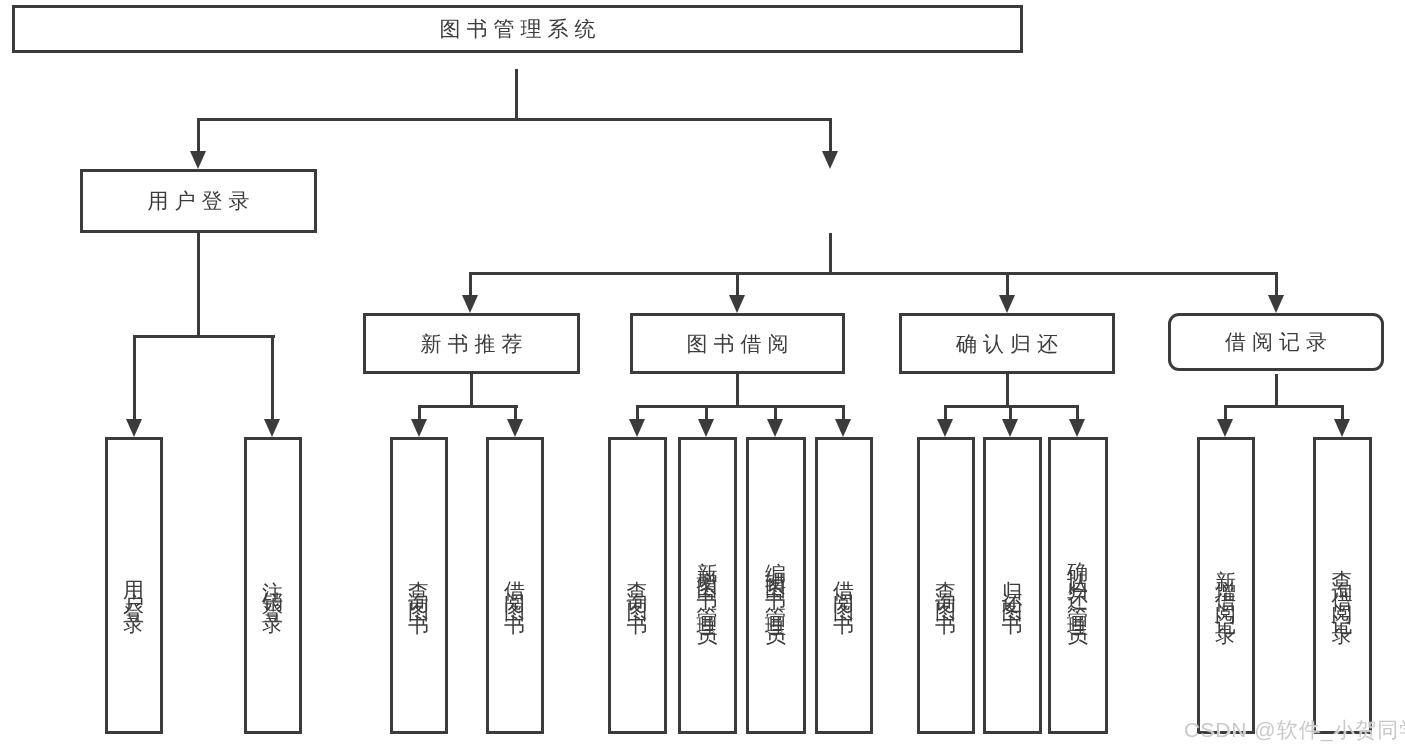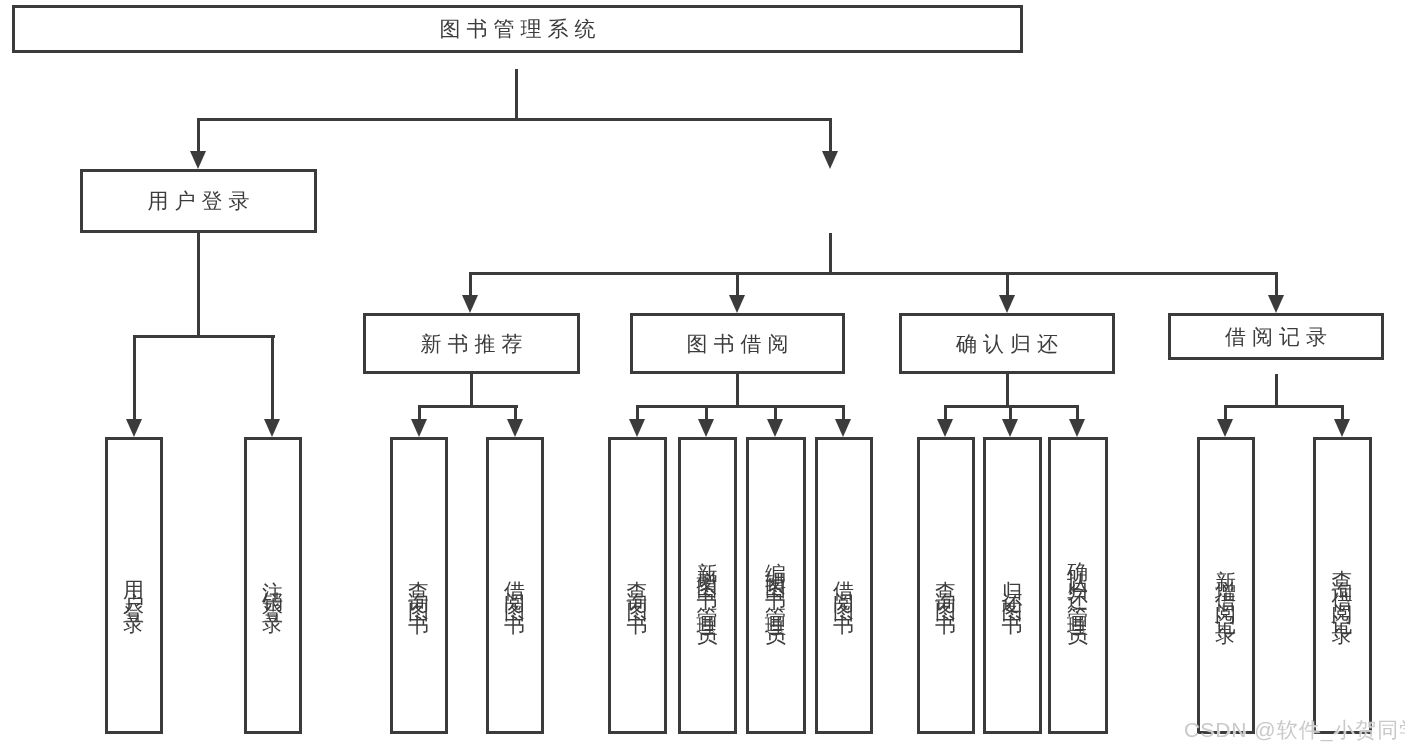--- a/index.html
+++ b/index.html
@@ -108,21 +108,21 @@
 
   <div class="box" style="left:363px;top:313px;width:217px;height:61px;">
     <span class="hlabel">新书推荐</span>
   </div>
   <div class="box" style="left:630px;top:313px;width:215px;height:61px;">
     <span class="hlabel">图书借阅</span>
   </div>
   <div class="box" style="left:899px;top:313px;width:216px;height:61px;">
     <span class="hlabel">确认归还</span>
   </div>
-  <div class="box" style="left:1168px;top:313px;width:216px;height:47px;">
+  <div class="box" style="left:1168px;top:313px;width:216px;height:58px;border-radius:11px;">
     <span class="hlabel">借阅记录</span>
   </div>
 
   <div class="vline" style="left:470px;top:374px;height:33px;"></div>
   <div class="hline" style="left:418px;top:405px;width:100px;"></div>
   <div class="vline" style="left:418px;top:405px;height:16px;"></div>
   <div class="arrowhead" style="left:411px;top:419px;"></div>
   <div class="vline" style="left:514px;top:405px;height:16px;"></div>
   <div class="arrowhead" style="left:507px;top:419px;"></div>
 

